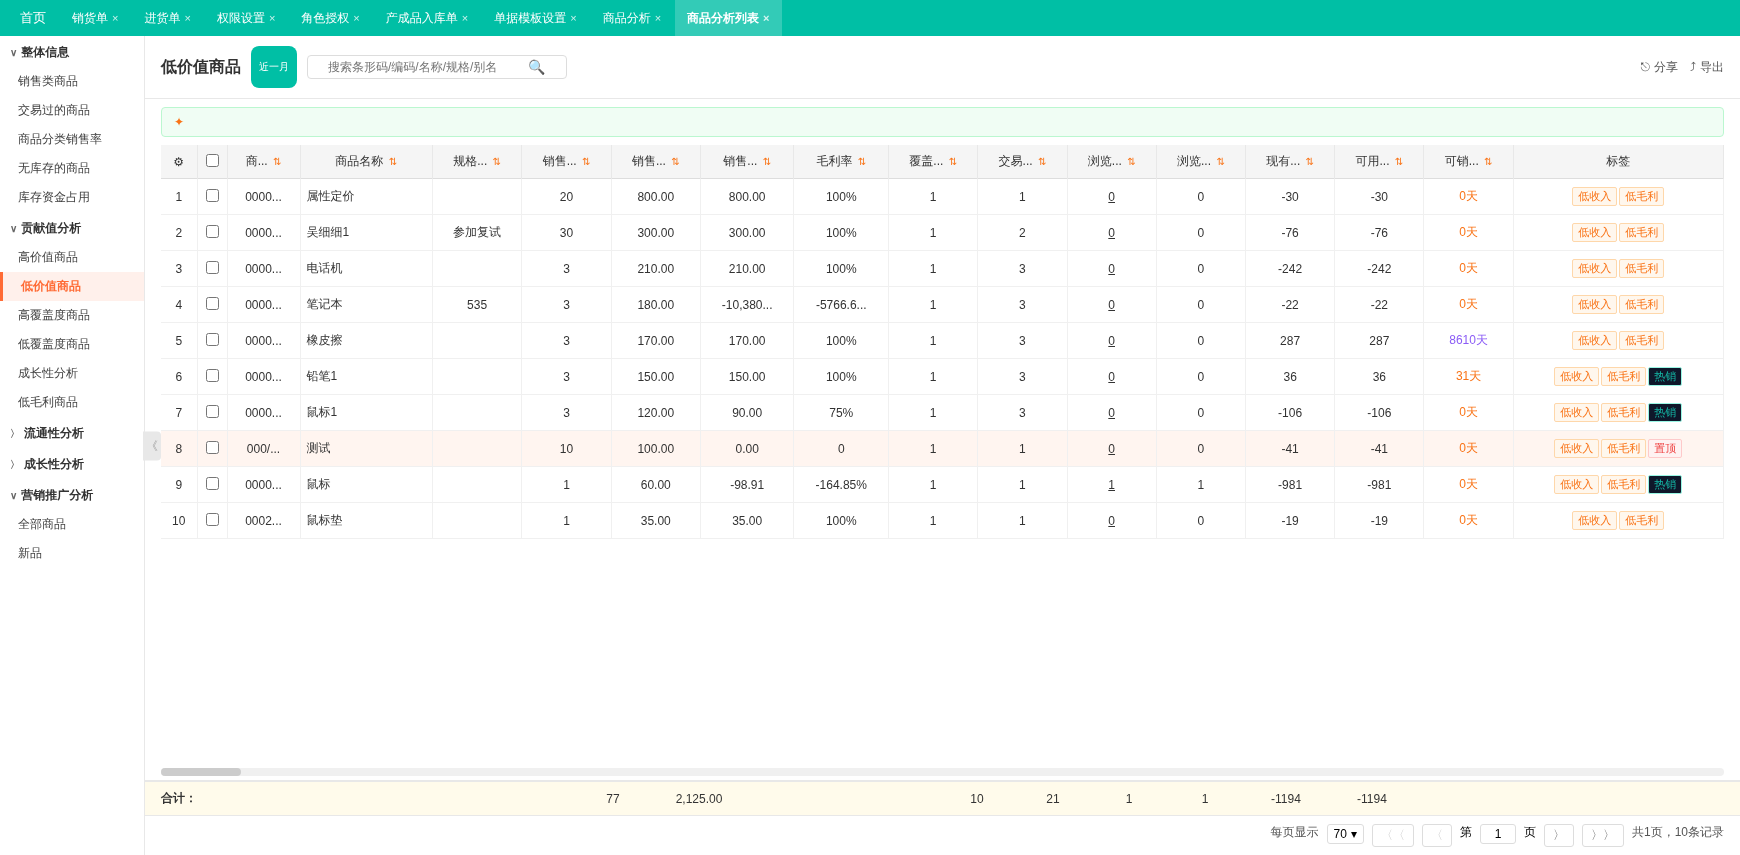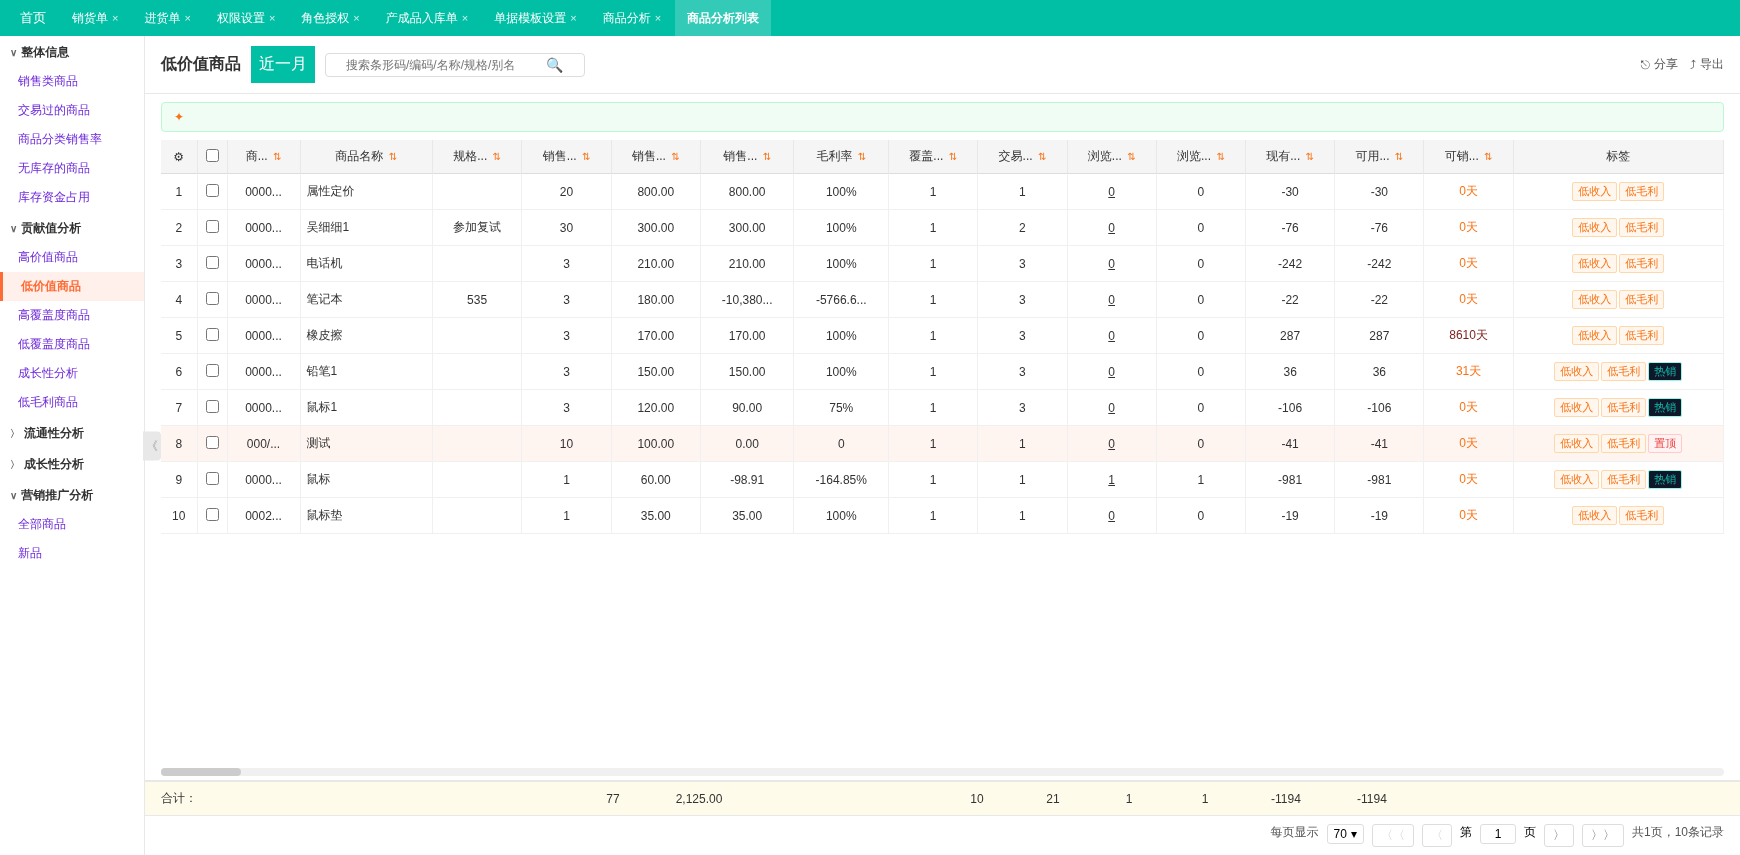--- a/index.html
+++ b/index.html
@@ -17,21 +17,21 @@
     .nav-item {
       color: #fff;
       padding: 0 12px;
       height: 36px;
       line-height: 36px;
       cursor: pointer;
       white-space: nowrap;
       font-size: 13px;
       display: flex; align-items: center; gap: 4px;
     }
-    .nav-item.active { background: rgba(255,255,255,0.2); font-weight: bold; flex-direction: column; }
+    .nav-item.active { background: rgba(255,255,255,0.2); font-weight: bold; }
     .nav-close { font-size: 11px; opacity: 0.8; cursor: pointer; }
 
     
     .main-layout {
       display: flex;
       height: calc(855px - 36px);
     }
 
     
     .sidebar {
@@ -45,21 +45,21 @@
       display: flex; align-items: center; gap: 4px;
       padding: 8px 10px 6px;
       color: #333;
       font-weight: bold;
       font-size: 12px;
       cursor: pointer;
     }
     .sidebar-group-title .arrow { font-size: 10px; color: #666; }
     .sidebar-item {
       padding: 6px 10px 6px 18px;
-      color: #6d28d9;
+      color: #404040;
       cursor: pointer;
       font-size: 12px;
     }
     .sidebar-item.active { background: #fff0eb; color: #ff6b35; font-weight: bold; border-left: 3px solid #ff6b35; }
 
     
     .content-area {
       flex: 1;
       display: flex;
       flex-direction: column;
@@ -77,23 +77,23 @@
     }
     .page-title {
       font-size: 16px;
       font-weight: bold;
       color: #333;
     }
     .time-filter-btn {
       background: #00bfa5;
       color: #fff;
       border: none;
-      border-radius: 0;
-      padding: 8px 8px;
-      font-size: 16px;
+      border-radius: 8px;
+      padding: 14px 8px;
+      font-size: 10px;
       cursor: pointer;
     }
     .search-box {
       display: flex;
       align-items: center;
       border: 1px solid #ddd;
       border-radius: 4px;
       padding: 3px 20px;
       width: 260px;
       gap: 6px;
@@ -187,21 +187,21 @@
     .footer-total {
       background: #fffbeb;
       border-top: 2px solid #e8e8e8;
       display: flex;
       align-items: center;
       padding: 8px 16px;
       font-size: 12px;
       color: #333;
       gap: 0;
     }
-    .footer-total .label { font-weight: normal; margin-right: 20px; }
+    .footer-total .label { font-weight: bold; margin-right: 20px; }
     .total-cells {
       display: flex;
       flex: 1;
       gap: 16px;
     }
     .total-cell {
       text-align: center;
       padding: 0 6px;
     }
 
@@ -505,21 +505,21 @@
     <td>3</td>
     <td>170.00</td>
     <td>170.00</td>
     <td>100%</td>
     <td>1</td>
     <td>3</td>
     <td><span class="underline-link">0</span></td>
     <td>0</td>
     <td>287</td>
     <td>287</td>
-    <td style="color:#7f1d1d;">8610天</td>
+    <td style="color:#8b5cf6;">8610天</td>
     <td><span class="tag tag-orange">低收入</span><span class="tag tag-orange">低毛利</span></td>
   </tr>
             <tr>
     <td>6</td>
     <td class="checkbox-cell">
       <input type="checkbox" style="">
     </td>
     <td>0000...</td>
     <td class="left">铅笔1</td>
     <td></td>

